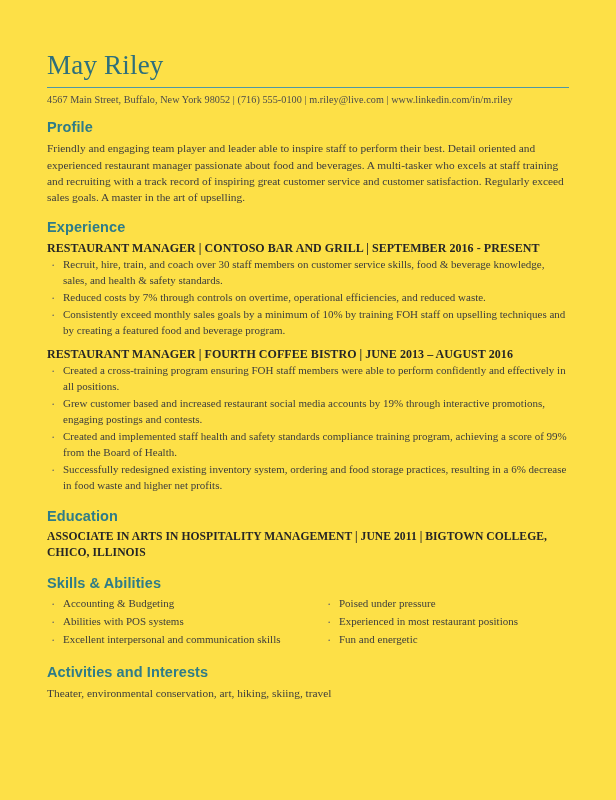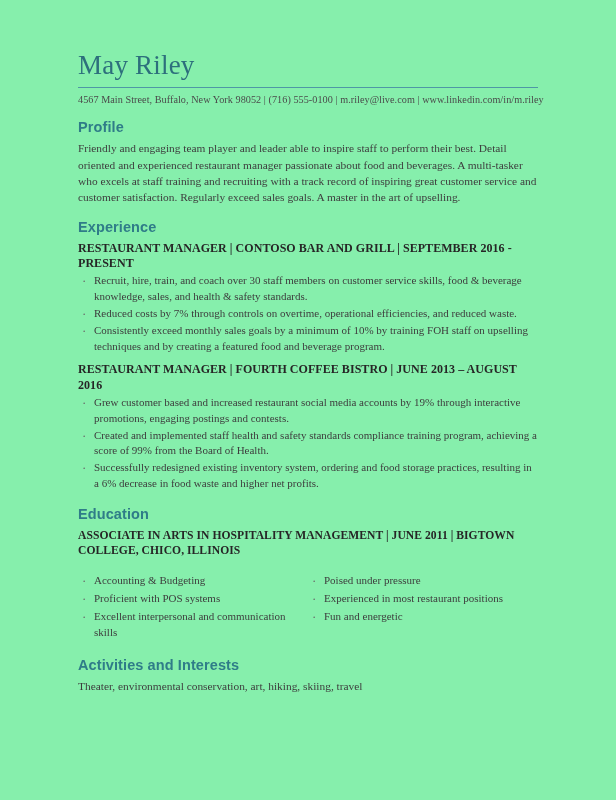--- a/index.html
+++ b/index.html
@@ -14,22 +14,22 @@
     font-family: "Liberation Serif", "DejaVu Serif", serif;
     color: #3c3c3c;
     -webkit-font-smoothing: antialiased;
   }
 
   .page {
     position: relative;
     width: 616px;
     height: 800px;
     box-sizing: border-box;
-    padding: 0 78px;
-    background: #86efac;
+    padding: 0 47px;
+    background: #fde047;
   }
 
   
   .name {
     margin: 0;
     padding-top: 50px;
     font-family: "Liberation Serif", "DejaVu Serif", serif;
     font-size: 27px;
     font-weight: 400;
     letter-spacing: 0.2px;
@@ -120,21 +120,21 @@
     line-height: 1.35;
     letter-spacing: 0.05px;
   }
   .edu-entry:last-child {
     margin-bottom: 0;
   }
 
   
   .skills-grid {
     display: flex;
-    gap: 0;
+    gap: 15px;
     margin-top: 1px;
   }
   .skills-col {
     flex: 0 0 50%;
     max-width: 50%;
   }
   .skills-col ul.bullets > li {
     margin-bottom: 2px;
   }
 
@@ -166,38 +166,40 @@
       <ul class="bullets">
         <li>Recruit, hire, train, and coach over 30 staff members on customer service skills, food &amp; beverage knowledge, sales, and health &amp; safety standards.</li>
         <li>Reduced costs by 7% through controls on overtime, operational efficiencies, and reduced waste.</li>
         <li>Consistently exceed monthly sales goals by a minimum of 10% by training FOH staff on upselling techniques and by creating a featured food and beverage program.</li>
       </ul>
     </div>
 
     <div class="job">
       <div class="job-title">RESTAURANT MANAGER | FOURTH COFFEE BISTRO | JUNE 2013 – AUGUST 2016</div>
       <ul class="bullets">
+        <li>Created a cross-training program ensuring FOH staff members were able to perform confidently and effectively in all positions.</li>
         <li>Grew customer based and increased restaurant social media accounts by 19% through interactive promotions, engaging postings and contests.</li>
         <li>Created and implemented staff health and safety standards compliance training program, achieving a score of 99% from the Board of Health.</li>
         <li>Successfully redesigned existing inventory system, ordering and food storage practices, resulting in a 6% decrease in food waste and higher net profits.</li>
       </ul>
     </div>
   </div>
 
   <div class="section">
     <h2 class="section-heading">Education</h2>
     <div class="edu-entry">ASSOCIATE IN ARTS IN HOSPITALITY MANAGEMENT | JUNE 2011 | BIGTOWN COLLEGE, CHICO, ILLINOIS</div>
   </div>
 
   <div class="section">
+    <h2 class="section-heading">Skills &amp; Abilities</h2>
     <div class="skills-grid">
       <div class="skills-col">
         <ul class="bullets">
           <li>Accounting &amp; Budgeting</li>
-          <li>Proficient with POS systems</li>
+          <li>Abilities with POS systems</li>
           <li>Excellent interpersonal and communication skills</li>
         </ul>
       </div>
       <div class="skills-col">
         <ul class="bullets">
           <li>Poised under pressure</li>
           <li>Experienced in most restaurant positions</li>
           <li>Fun and energetic</li>
         </ul>
       </div>

